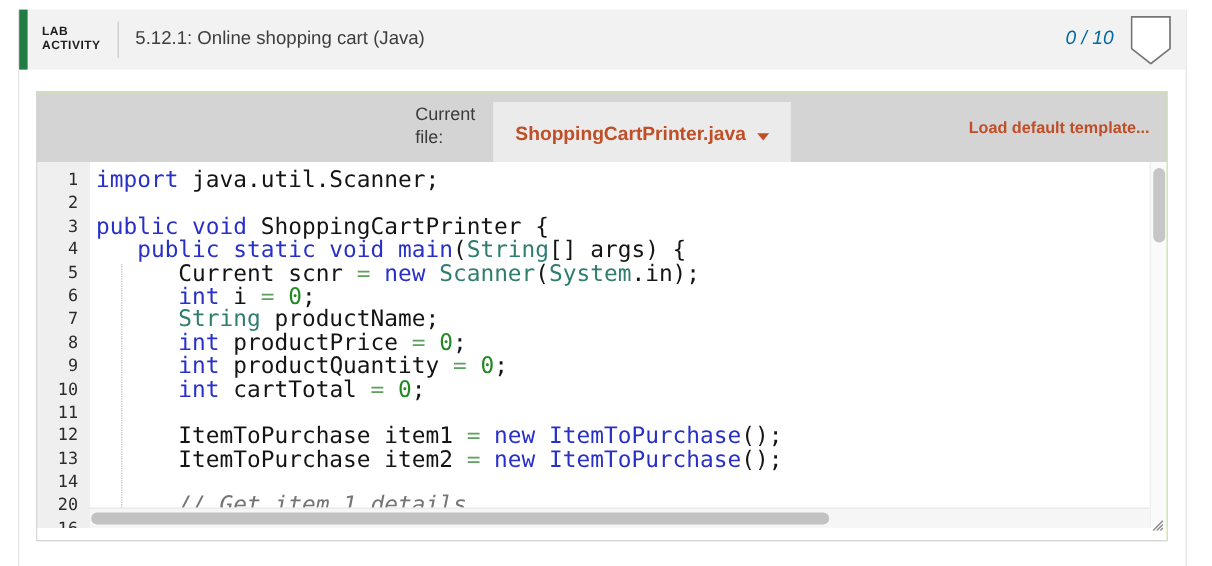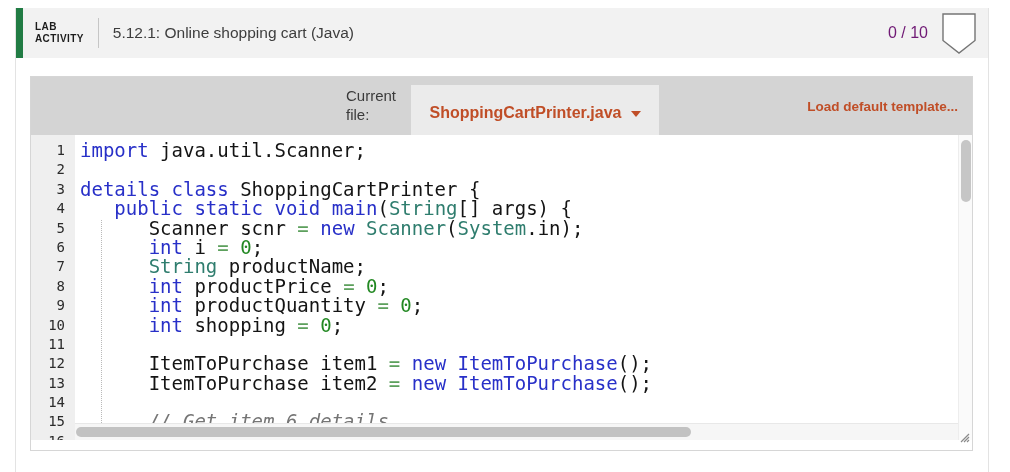--- a/index.html
+++ b/index.html
@@ -10,21 +10,21 @@
           background:#ffffff; border-left:1px solid #e3e3e3; border-right:1px solid #e3e3e3; }
 
   
   .header { height:50px; background:#f2f2f2; display:flex; align-items:center; }
   .green-bar { width:7px; height:50px; background:var(--green,#217c44); flex:none; }
   .lab-badge { margin-left:12px; font-size:10px; font-weight:bold; color:#1d1d1d;
                line-height:12px; letter-spacing:.4px; flex:none; }
   .hdr-divider { width:1px; height:30px; background:#c6c6c6; margin:0 14px; flex:none; }
   .hdr-title { font-size:15.5px; color:#3d3d3d; flex:none; }
   .hdr-spacer { flex:1; }
-  .hdr-score { font-size:16px; color:#701a75; margin-right:14px; }
+  .hdr-score { font-size:16px; color:#0369a1; margin-right:14px;font-style:italic; }
   .shield { margin-right:12px; flex:none; display:block; }
 
   
   .widget { position:absolute; left:14px; top:68px; width:943px;
             border:1px solid #d6d6d6; background:#bef264; }
 
   .toolbar { position:relative; height:58px; background:#d4d4d4; }
   .curfile-label { position:absolute; left:315px; top:9px; width:70px;
                    font-size:15px; line-height:19px; color:#3b3b3b; }
   .file-dropdown { position:absolute; left:380px; top:8px; width:248px; height:55px;
@@ -106,69 +106,69 @@
           <div class="row">
             <span class="ln">1</span>
             <span class="codeline"><span class="tok-k">import</span><span class="tok-p"> java.util.Scanner;</span></span>
           </div>
           <div class="row">
             <span class="ln">2</span>
             <span class="codeline"></span>
           </div>
           <div class="row">
             <span class="ln">3</span>
-            <span class="codeline"><span class="tok-k">details class</span><span class="tok-p"> ShoppingCartPrinter {</span></span>
+            <span class="codeline"><span class="tok-k">public void</span><span class="tok-p"> ShoppingCartPrinter {</span></span>
           </div>
           <div class="row">
             <span class="ln">4</span>
             <span class="codeline"><span class="tok-p">   </span><span class="tok-k">public static void</span><span class="tok-p"> </span><span class="tok-f">main</span><span class="tok-p">(</span><span class="tok-t">String</span><span class="tok-p">[] args) {</span></span>
           </div>
           <div class="row">
             <span class="ln">5</span>
-            <span class="codeline"><span class="tok-p">      Scanner scnr </span><span class="tok-o">=</span><span class="tok-p"> </span><span class="tok-k">new</span><span class="tok-p"> </span><span class="tok-t">Scanner</span><span class="tok-p">(</span><span class="tok-t">System</span><span class="tok-p">.in);</span></span>
+            <span class="codeline"><span class="tok-p">      Current scnr </span><span class="tok-o">=</span><span class="tok-p"> </span><span class="tok-k">new</span><span class="tok-p"> </span><span class="tok-t">Scanner</span><span class="tok-p">(</span><span class="tok-t">System</span><span class="tok-p">.in);</span></span>
           </div>
           <div class="row">
             <span class="ln">6</span>
             <span class="codeline"><span class="tok-p">      </span><span class="tok-k">int</span><span class="tok-p"> i </span><span class="tok-o">=</span><span class="tok-p"> </span><span class="tok-num">0</span><span class="tok-p">;</span></span>
           </div>
           <div class="row">
             <span class="ln">7</span>
             <span class="codeline"><span class="tok-p">      </span><span class="tok-t">String</span><span class="tok-p"> productName;</span></span>
           </div>
           <div class="row">
             <span class="ln">8</span>
             <span class="codeline"><span class="tok-p">      </span><span class="tok-k">int</span><span class="tok-p"> productPrice </span><span class="tok-o">=</span><span class="tok-p"> </span><span class="tok-num">0</span><span class="tok-p">;</span></span>
           </div>
           <div class="row">
             <span class="ln">9</span>
             <span class="codeline"><span class="tok-p">      </span><span class="tok-k">int</span><span class="tok-p"> productQuantity </span><span class="tok-o">=</span><span class="tok-p"> </span><span class="tok-num">0</span><span class="tok-p">;</span></span>
           </div>
           <div class="row">
             <span class="ln">10</span>
-            <span class="codeline"><span class="tok-p">      </span><span class="tok-k">int</span><span class="tok-p"> shopping </span><span class="tok-o">=</span><span class="tok-p"> </span><span class="tok-num">0</span><span class="tok-p">;</span></span>
+            <span class="codeline"><span class="tok-p">      </span><span class="tok-k">int</span><span class="tok-p"> cartTotal </span><span class="tok-o">=</span><span class="tok-p"> </span><span class="tok-num">0</span><span class="tok-p">;</span></span>
           </div>
           <div class="row">
             <span class="ln">11</span>
             <span class="codeline"></span>
           </div>
           <div class="row">
             <span class="ln">12</span>
             <span class="codeline"><span class="tok-p">      ItemToPurchase item1 </span><span class="tok-o">=</span><span class="tok-p"> </span><span class="tok-k">new</span><span class="tok-p"> </span><span class="tok-f">ItemToPurchase</span><span class="tok-p">();</span></span>
           </div>
           <div class="row">
             <span class="ln">13</span>
             <span class="codeline"><span class="tok-p">      ItemToPurchase item2 </span><span class="tok-o">=</span><span class="tok-p"> </span><span class="tok-k">new</span><span class="tok-p"> </span><span class="tok-f">ItemToPurchase</span><span class="tok-p">();</span></span>
           </div>
           <div class="row">
             <span class="ln">14</span>
             <span class="codeline"></span>
           </div>
           <div class="row">
-            <span class="ln">15</span>
-            <span class="codeline"><span class="tok-c">      // Get item 6 details</span></span>
+            <span class="ln">20</span>
+            <span class="codeline"><span class="tok-c">      // Get item 1 details</span></span>
           </div>
           <div class="row">
             <span class="ln">16</span>
             <span class="codeline"></span>
           </div>
         </div>
       <div class="indent-guide"></div>
 
       <div class="vscroll">
         <div class="vthumb"></div>

